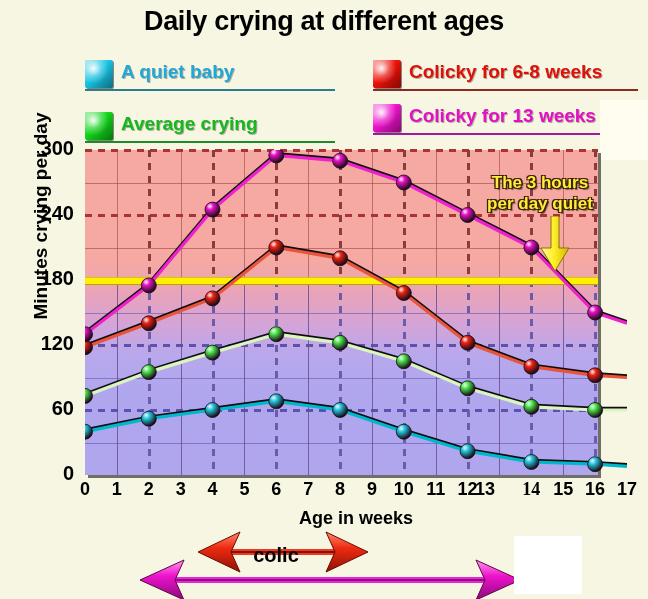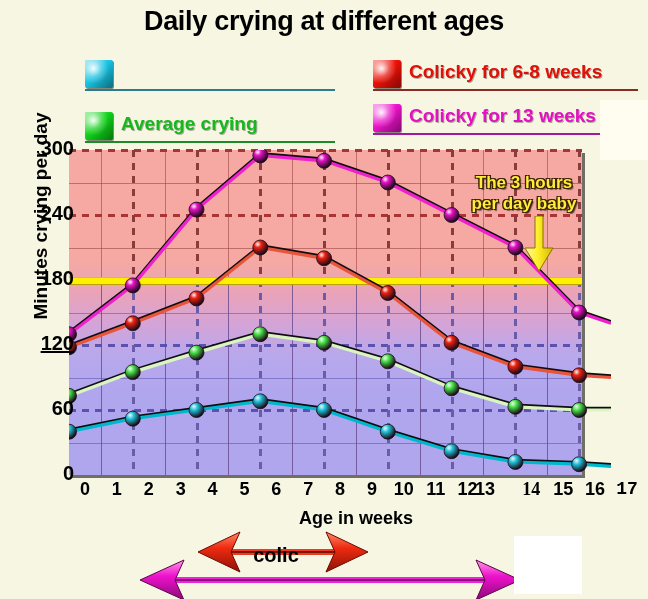--- a/index.html
+++ b/index.html
@@ -43,21 +43,21 @@
     text-align:center;
     font-size:19px;font-weight:bold;color:#000;
     transform:rotate(-90deg);transform-origin:center center;
   }
   #xlab{
     position:absolute;left:85px;top:508px;width:542px;
     text-align:center;font-size:18px;font-weight:bold;color:#000;
   }
   
   #plot{
-    position:absolute;left:69px;top:150px;width:513px;height:325px;
+    position:absolute;left:85px;top:150px;width:513px;height:325px;
     background:linear-gradient(to bottom,
        #f5a9a2 0%, #f5a9a2 34%, #e8a3bb 45%, #d3a4d8 54%,
        #b8a8ec 63%, #b0a6ee 75%, #b0a6ee 100%);
     box-shadow:3px 3px 0 rgba(0,0,0,.55);
   }
   #plot .ytick{position:absolute;left:0;width:100%;height:1px;background:rgba(150,60,60,.55);}
   #plot .ytick.blue{background:rgba(90,80,170,.55);}
   #plot .xtick{position:absolute;top:0;width:1px;height:100%;background:rgba(150,60,60,.55);}
   #plot .xtick.blue{background:rgba(90,80,170,.6);}
   #plot .dashh{
@@ -115,20 +115,21 @@
 <body>
 
 <div id="title">Daily crying at different ages</div>
 
 <div id="legend">
 
   <div class="leg-item" style="left:0px;top:0px;width:250px;">
     <div class="leg-sw" style="background:#18c4e4;">
         <i></i>
       </div>
+    <div class="leg-txt" style="color:#1fa8d8;">A quiet baby</div>
     <div class="leg-rule" style="background:#2a7d8f;width:250px;"></div>
   </div>
 
   <div class="leg-item" style="left:288px;top:0px;width:265px;">
     <div class="leg-sw" style="background:#ee1108;">
         <i></i>
       </div>
     <div class="leg-txt" style="color:#e01008;text-align:center;">Colicky for 6-8 weeks</div>
     <div class="leg-rule" style="background:#8a2a22;width:265px;"></div>
   </div>
@@ -270,39 +271,39 @@
         <circle cx="191.3" cy="5.4" r="7.5" fill="url(#bead3)" stroke="#1a0a16" stroke-width="0.8"></circle>
         <circle cx="255.1" cy="10.8" r="7.5" fill="url(#bead3)" stroke="#1a0a16" stroke-width="0.8"></circle>
         <circle cx="318.8" cy="32.5" r="7.5" fill="url(#bead3)" stroke="#1a0a16" stroke-width="0.8"></circle>
         <circle cx="382.6" cy="65.0" r="7.5" fill="url(#bead3)" stroke="#1a0a16" stroke-width="0.8"></circle>
         <circle cx="446.4" cy="97.5" r="7.5" fill="url(#bead3)" stroke="#1a0a16" stroke-width="0.8"></circle>
         <circle cx="510.1" cy="162.5" r="7.5" fill="url(#bead3)" stroke="#1a0a16" stroke-width="0.8"></circle>
       </g>
     </svg>
   <div id="ann">
     <div>The 3 hours</div>
-    <div>per day baby</div>
+    <div>per day quiet</div>
     <svg width="36" height="58" viewBox="0 0 36 58" style="position:absolute;left:72px;top:44px;">
       <defs>
         <linearGradient id="agrad" x1="0" y1="0" x2="1" y2="0">
           <stop offset="0%" stop-color="#fff9a0"></stop>
           <stop offset="45%" stop-color="#ffef2a"></stop>
           <stop offset="100%" stop-color="#d6b800"></stop>
         </linearGradient>
       </defs>
       <path d="M14,0 L22,0 L22,32 L32,32 L18,55 L4,32 L14,32 Z" fill="url(#agrad)" stroke="#8a7200" stroke-width="1"></path>
     </svg>
   </div>
 </div>
 
 <div id="yticks">
     <span style="top: 0px;">300</span>
     <span style="top: 65px;">240</span>
     <span style="top: 130px;">180</span>
-    <span style="top: 195px; text-decoration: underline;">120</span>
+    <span style="top: 195px;">120</span>
     <span style="top: 260px;">60</span>
     <span style="top: 325px;">0</span>
   </div>
 
 <div id="xticks">
     <span style="left: 0px;">0</span>
     <span style="left: 31.8824px;">1</span>
     <span style="left: 63.7647px;">2</span>
     <span style="left: 95.6471px;">3</span>
     <span style="left: 127.529px;">4</span>
@@ -311,21 +312,21 @@
     <span style="left: 223.176px;">7</span>
     <span style="left: 255.059px;">8</span>
     <span style="left: 286.941px;">9</span>
     <span style="left: 318.824px;">10</span>
     <span style="left: 350.706px;">11</span>
     <span style="left: 382.588px;">12</span>
     <span style="left: 400px;">13</span>
     <span style="left: 446.353px; font-family: Liberation Serif, serif;">14</span>
     <span style="left: 478.235px;">15</span>
     <span style="left: 510.118px;">16</span>
-    <span style="left: 542px; font-family: Liberation Mono, monospace;">17</span>
+    <span style="left: 542px;">17</span>
   </div>
 
 <div id="xlab">Age in weeks</div>
 
 <div id="bottom">
   <svg width="648" height="75" viewBox="0 0 648 75" style="position:absolute;left:0;top:0;">
     <defs>
       <linearGradient id="redg" x1="0" y1="0" x2="0" y2="1">
         <stop offset="0%" stop-color="#ff8a6a"></stop>
         <stop offset="40%" stop-color="#ee2a11"></stop>

